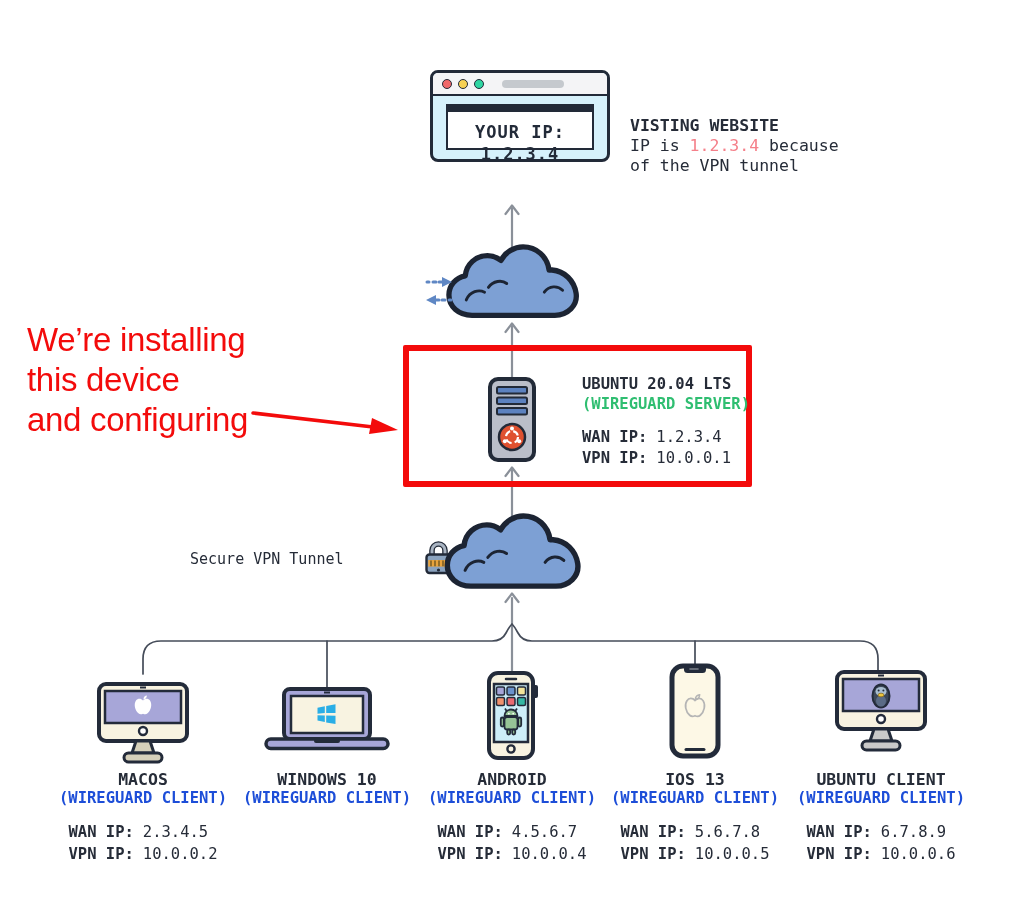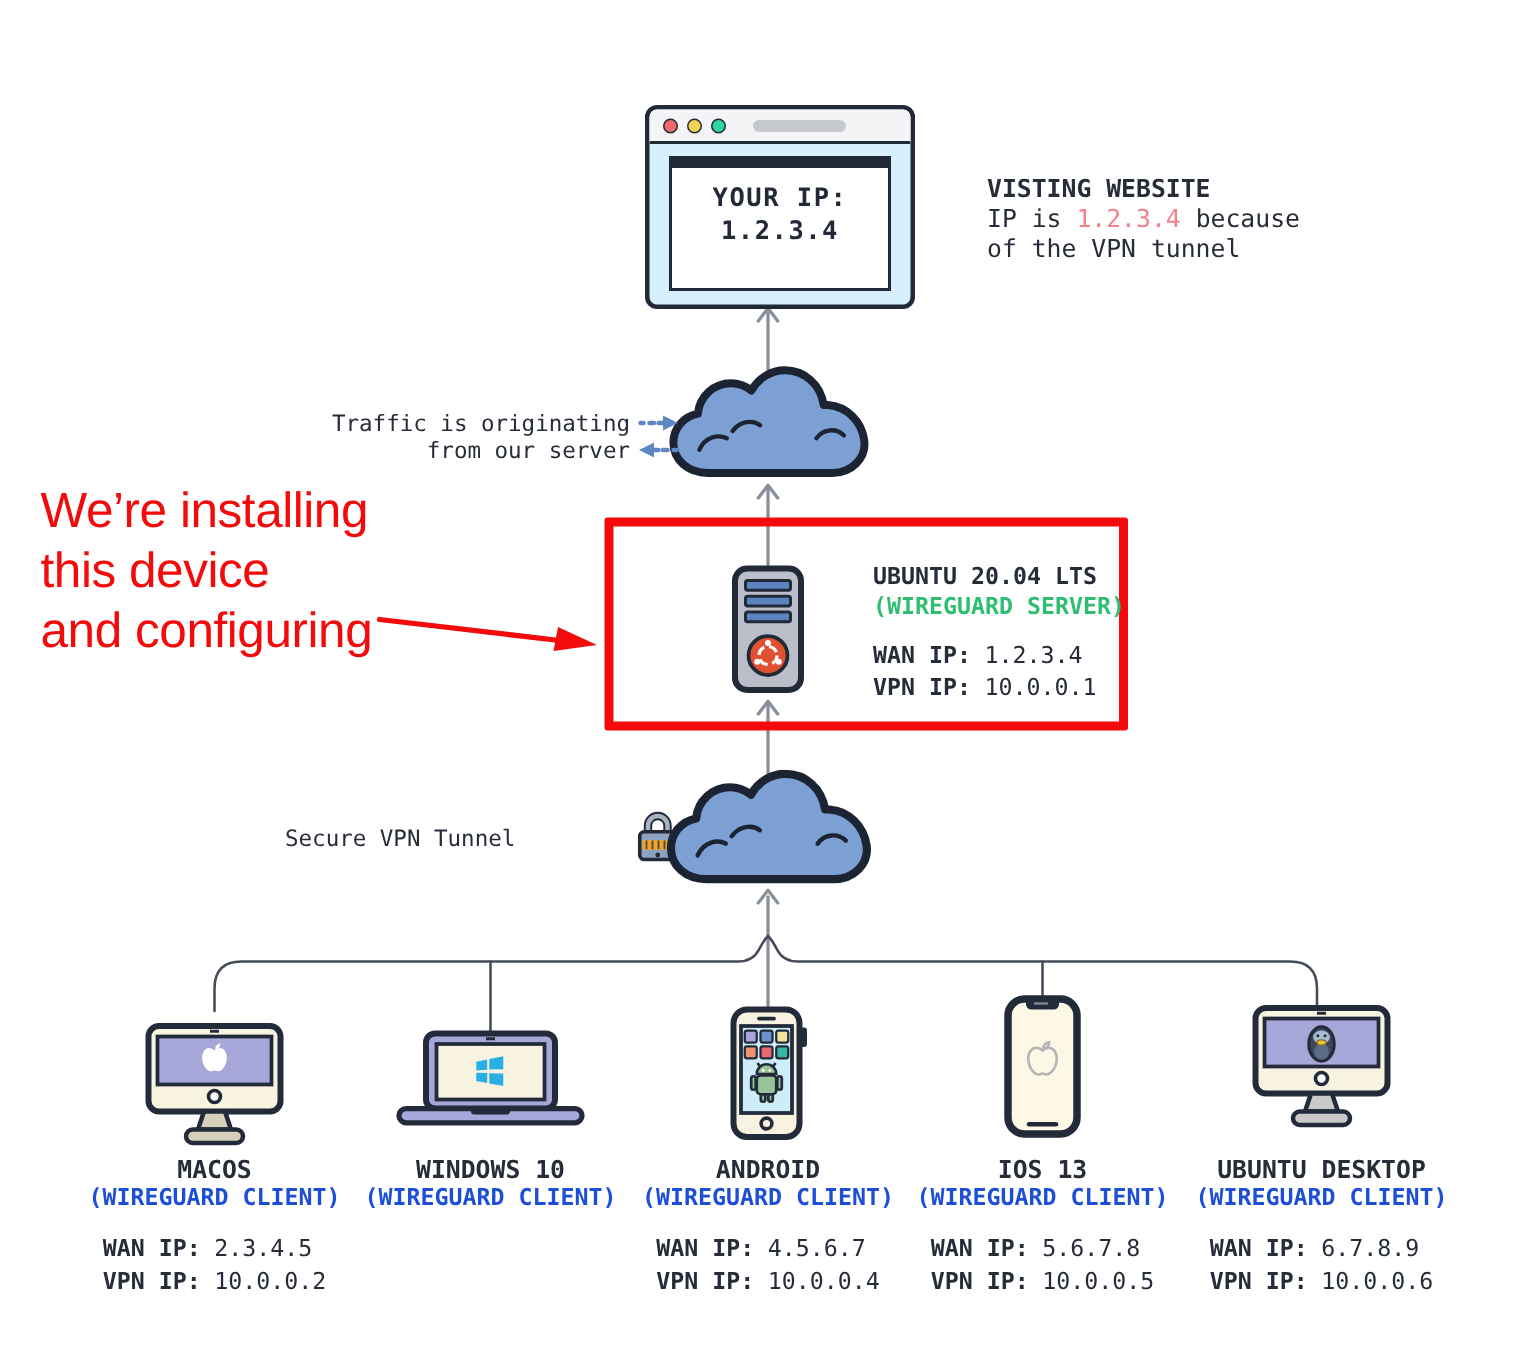--- a/index.html
+++ b/index.html
@@ -3,35 +3,35 @@
 <meta charset="utf-8">
 <style>
   html,body{margin:0;padding:0;background:#fff;}
   .canvas{position:relative;width:1024px;height:911px;background:#ffffff;overflow:hidden;
           font-family:"DejaVu Sans Mono","Liberation Mono",monospace;color:#262c38;}
   .abs{position:absolute;}
   svg{display:block;}
   .b{font-weight:bold;}
 
   
-  .browser{left:430px;top:70px;width:180px;height:136px;border:3px solid #222a38;border-radius:8px;
+  .browser{left:430px;top:70px;width:180px;height:92px;border:3px solid #222a38;border-radius:8px;
            background:#d6f1fb;box-sizing:border-box;}
   .browser-bar{height:21px;background:#f4f4f6;border-bottom:2.5px solid #222a38;border-radius:5px 5px 0 0;
            display:flex;align-items:center;padding:0 9px;gap:6px;}
   .dot{width:10px;height:10px;border-radius:50%;border:1.5px solid #222a38;box-sizing:border-box;}
   .dot-red{background:#f0686a}.dot-yellow{background:#f7d154}.dot-green{background:#2fd6a3}
   .browser-pill{width:62px;height:8px;border-radius:4px;background:#c5c9ce;margin-left:12px;}
   .browser-screen{position:absolute;left:13px;right:13px;top:31px;bottom:9px;background:#ffffff;
            border:2.5px solid #222a38;box-sizing:border-box;}
   .screen-strip{height:6px;background:#222a38;}
   .screen-text{text-align:center;font-weight:bold;font-size:17px;line-height:22px;letter-spacing:1px;
            margin-top:9px;color:#222a38;}
 
   
-  .visiting{left:658px;top:116px;font-size:16.5px;line-height:20px;}
+  .visiting{left:630px;top:116px;font-size:16.5px;line-height:20px;}
   .ip-pink{color:#f5808a;}
   .traffic{left:190px;top:273px;width:230px;text-align:right;font-size:15px;line-height:18px;}
   .annotation{left:27px;top:320px;font-family:"Liberation Sans","DejaVu Sans",sans-serif;
            font-weight:normal;font-size:33px;line-height:40px;color:#f30b0b;letter-spacing:-0.3px;}
   .redbox{left:403px;top:345px;width:349px;height:142px;border:6px solid #f30b0b;box-sizing:border-box;
            background:transparent;border-radius:2px;}
   .server-text{left:582px;top:374px;font-size:15.5px;line-height:20px;}
   .server-role{color:#2fbe71;font-weight:bold;}
   .server-title{font-weight:bold;}
   .ips{margin-top:13px;line-height:21px;}
@@ -99,24 +99,20 @@
   <div class="abs visiting">
     <div class="b">VISTING WEBSITE</div>
     <div><span>IP is </span><span class="ip-pink">1.2.3.4</span><span> because</span></div>
     <div>of the VPN tunnel</div>
   </div>
 
   <svg class="abs" style="left:445px;top:244px" width="135" height="79" viewBox="0 0 140 82">
     <use href="#cloud-shape"></use>
   </svg>
 
-  <div class="abs traffic">
-    <div>Traffic is originating</div>
-    <div>from our server</div>
-  </div>
   <svg class="abs" style="left:425px;top:276px" width="28" height="12" viewBox="0 0 28 12">
     <g stroke="#5f87c4" stroke-width="3" stroke-linecap="round">
       <line x1="2" y1="6" x2="4" y2="6"></line>
         <line x1="8" y1="6" x2="11" y2="6"></line>
         <line x1="14" y1="6" x2="18" y2="6"></line>
     </g>
     <path d="M17,1 L27,6 L17,11 Z" fill="#5f87c4"></path>
   </svg>
   <svg class="abs" style="left:425px;top:294px" width="28" height="12" viewBox="0 0 28 12">
     <g stroke="#5f87c4" stroke-width="3" stroke-linecap="round">
@@ -291,21 +287,21 @@
   <div class="abs client-col" style="left:595px">
     <div class="client-name">IOS 13</div>
     <div class="client-role">(WIREGUARD CLIENT)</div>
     <div class="client-ips">
       <div><span class="ip-label">WAN IP:</span><span>5.6.7.8</span></div>
       <div><span class="ip-label">VPN IP:</span><span>10.0.0.5</span></div>
     </div>
   </div>
 
   <div class="abs client-col" style="left:781px">
-    <div class="client-name">UBUNTU DESKTOP</div>
+    <div class="client-name">UBUNTU CLIENT</div>
     <div class="client-role">(WIREGUARD CLIENT)</div>
     <div class="client-ips">
       <div><span class="ip-label">WAN IP:</span><span>6.7.8.9</span></div>
       <div><span class="ip-label">VPN IP:</span><span>10.0.0.6</span></div>
     </div>
   </div>
 
 </div>
 
 </body></html>

